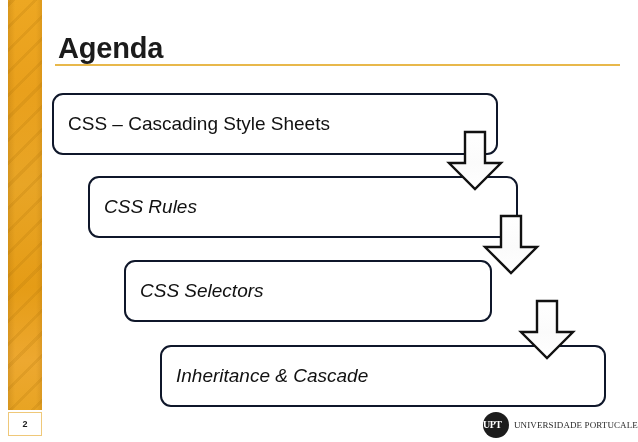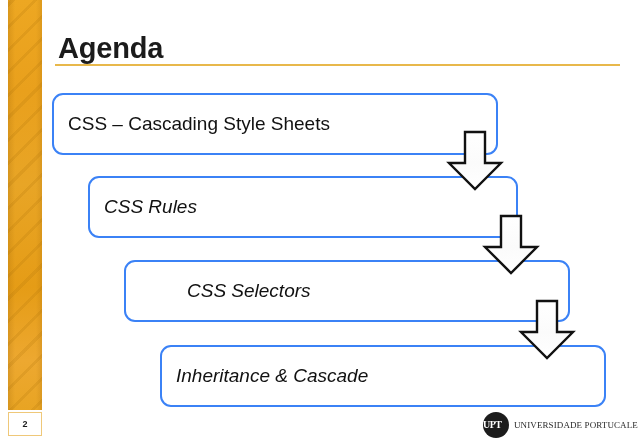--- a/index.html
+++ b/index.html
@@ -100,39 +100,39 @@
     top: 64px;
     width: 565px;
     height: 2px;
     background: #E8B84B;
   }
 
   
   .flow-box {
     position: absolute;
     box-sizing: border-box;
-    border: 2px solid #3b82f6;
+    border: 2px solid #0f172a;
     border-radius: 11px;
     background: #ffffff;
     display: flex;
     align-items: center;
   }
   .flow-box .flow-label {
     padding-left: 14px;
     font-size: 19px;
     color: #111111;
     white-space: nowrap;
   }
   .flow-box.italic .flow-label {
     font-style: italic;
   }
 
   #box-0 { left: 52px;  top: 93px;  width: 446px; height: 62px; z-index: 3; }
   #box-1 { left: 88px;  top: 176px; width: 430px; height: 62px; z-index: 4; }
-  #box-2 { left: 124px; top: 260px; width: 446px; height: 62px; z-index: 5; padding-left: 47px; }
+  #box-2 { left: 124px; top: 260px; width: 368px; height: 62px; z-index: 5; }
   #box-3 { left: 160px; top: 345px; width: 446px; height: 62px; z-index: 6; }
 
   
   .flow-arrow {
     position: absolute;
     width: 58px;
     height: 62px;
     z-index: 7;
   }
   #arrow-0 { left: 446px; top: 130px; }

